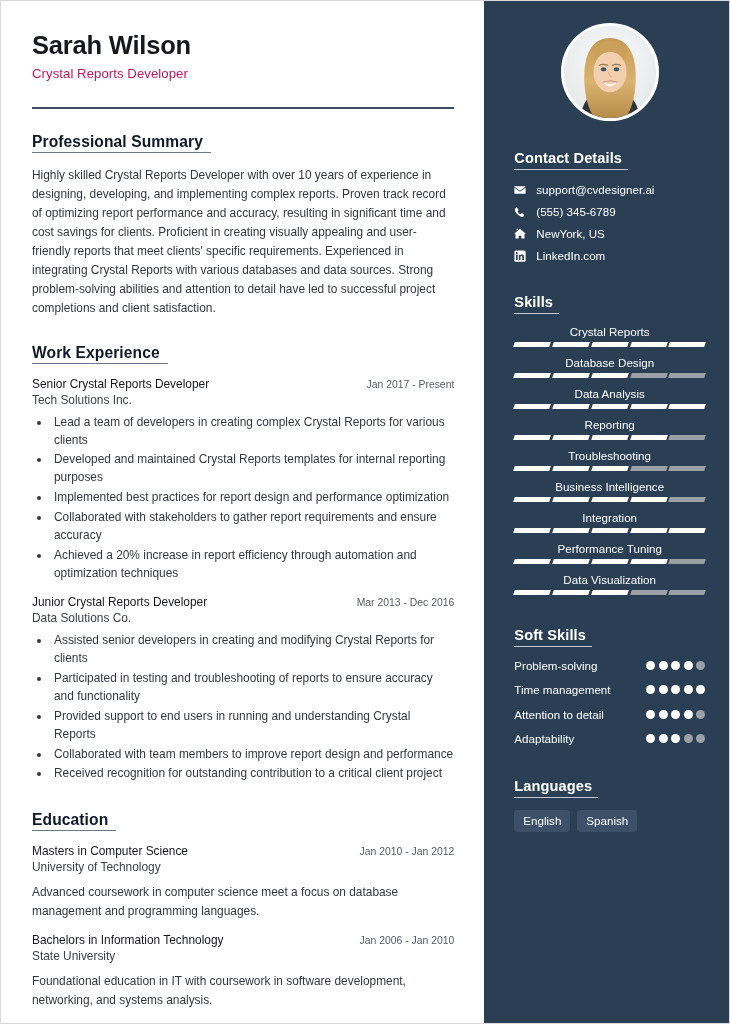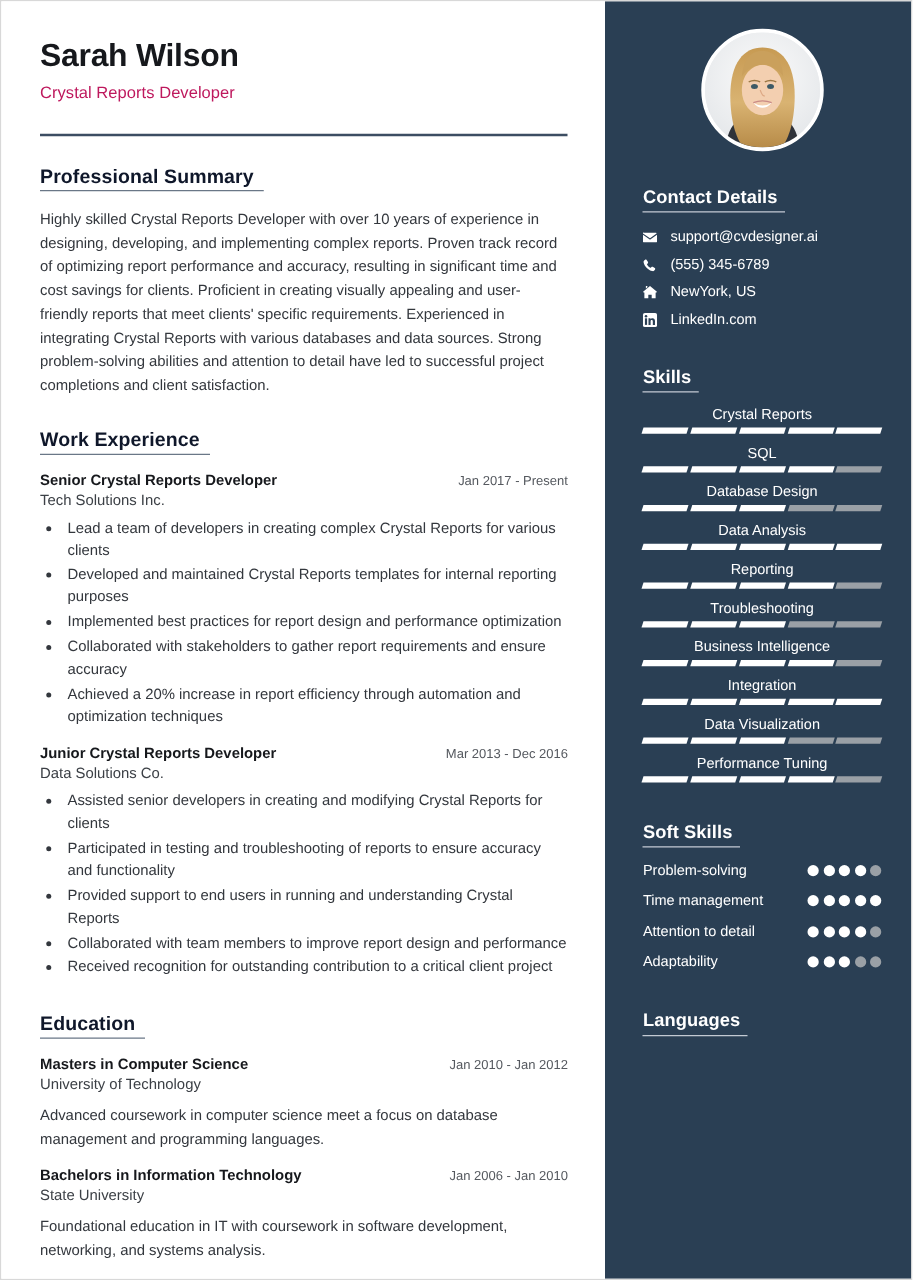--- a/index.html
+++ b/index.html
@@ -65,21 +65,21 @@
   .sec-gap { height: 26px; }
 
   .job { margin-top: 13px; }
   .job-row {
     display: flex;
     justify-content: space-between;
     align-items: baseline;
   }
   .job-role {
     font-size: 11.9px;
-    font-weight: bold;
+    font-weight: normal;
     color: #16181c;
   }
   .job-date {
     font-size: 10.4px;
     color: #55595f;
     white-space: nowrap;
     padding-left: 8px;
   }
   .job-company {
     font-size: 11.9px;
@@ -391,30 +391,20 @@
             <div class="skill-label">Crystal Reports</div>
             <div class="skill-bar">
               <span class="seg on"></span>
               <span class="seg on"></span>
               <span class="seg on"></span>
               <span class="seg on"></span>
               <span class="seg on"></span>
             </div>
           </div>
           <div class="skill-item">
-            <div class="skill-label">SQL</div>
-            <div class="skill-bar">
-              <span class="seg on"></span>
-              <span class="seg on"></span>
-              <span class="seg on"></span>
-              <span class="seg on"></span>
-              <span class="seg"></span>
-            </div>
-          </div>
-          <div class="skill-item">
             <div class="skill-label">Database Design</div>
             <div class="skill-bar">
               <span class="seg on"></span>
               <span class="seg on"></span>
               <span class="seg on"></span>
               <span class="seg"></span>
               <span class="seg"></span>
             </div>
           </div>
           <div class="skill-item">
@@ -461,36 +451,36 @@
             <div class="skill-label">Integration</div>
             <div class="skill-bar">
               <span class="seg on"></span>
               <span class="seg on"></span>
               <span class="seg on"></span>
               <span class="seg on"></span>
               <span class="seg on"></span>
             </div>
           </div>
           <div class="skill-item">
+            <div class="skill-label">Performance Tuning</div>
+            <div class="skill-bar">
+              <span class="seg on"></span>
+              <span class="seg on"></span>
+              <span class="seg on"></span>
+              <span class="seg on"></span>
+              <span class="seg"></span>
+            </div>
+          </div>
+          <div class="skill-item">
             <div class="skill-label">Data Visualization</div>
             <div class="skill-bar">
               <span class="seg on"></span>
               <span class="seg on"></span>
               <span class="seg on"></span>
               <span class="seg"></span>
-              <span class="seg"></span>
-            </div>
-          </div>
-          <div class="skill-item">
-            <div class="skill-label">Performance Tuning</div>
-            <div class="skill-bar">
-              <span class="seg on"></span>
-              <span class="seg on"></span>
-              <span class="seg on"></span>
-              <span class="seg on"></span>
               <span class="seg"></span>
             </div>
           </div>
         </div>
     </div>
 
     <div class="side-gap"></div>
 
     <div>
       <div class="side-title">Soft Skills</div>
@@ -535,16 +525,20 @@
               <span class="dot"></span>
             </div>
           </div>
         </div>
     </div>
 
     <div class="side-gap"></div>
 
     <div>
       <div class="side-title">Languages</div>
+      <div class="lang-list" id="lang-list">
+          <span class="lang-chip">English</span>
+          <span class="lang-chip">Spanish</span>
+        </div>
     </div>
 
   </div>
 </div>
 
 </body></html>

